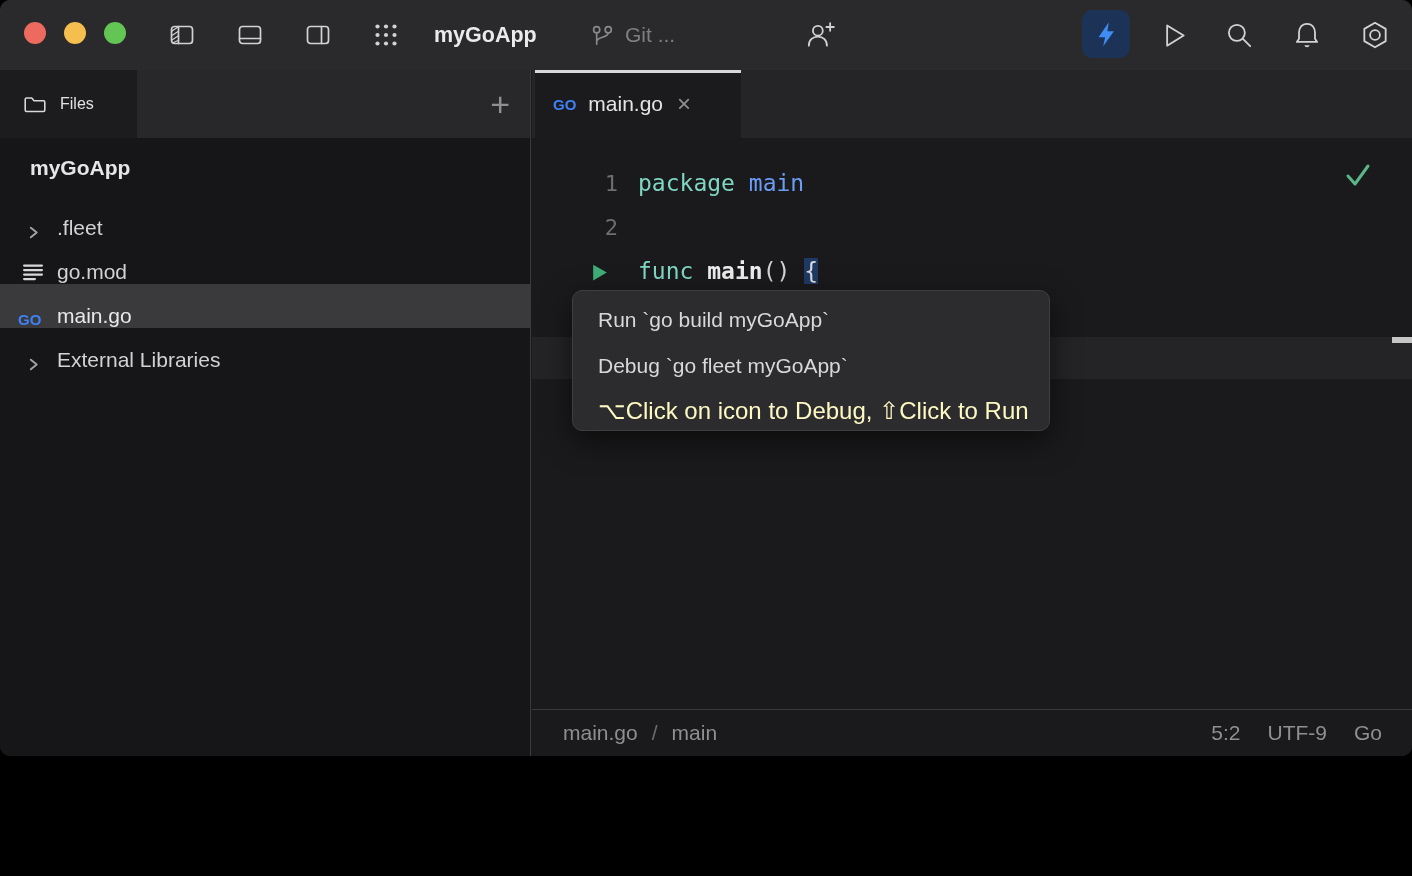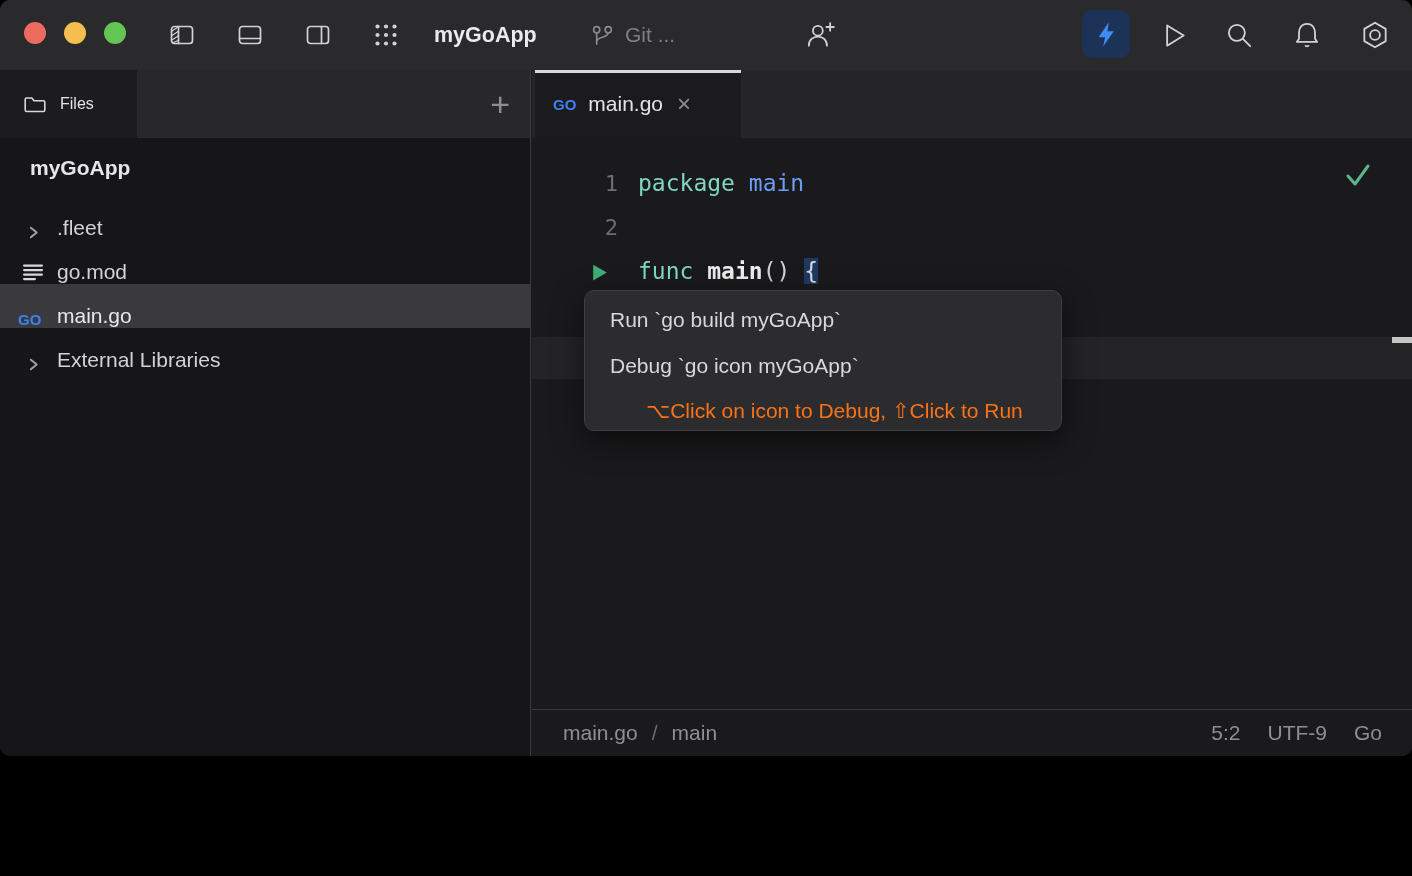--- a/index.html
+++ b/index.html
@@ -49,23 +49,23 @@
   .gutter svg{margin-right:8px;vertical-align:middle;}
   .codetext{margin-left:20px;white-space:pre;color:#d4d4d6;}
   .kw{color:#7fd6c2;}
   .ident{color:#6b9df7;}
   .fname{color:#ececec;font-weight:bold;}
   .plain{color:#d4d4d6;}
   .brace-hl{background:#1e3a63;color:#dadadc;}
   .check{position:absolute;top:22px;right:38px;z-index:1;}
   .scroll-sliver{position:absolute;top:199px;right:0;width:20px;height:6px;background:#c6c6c6;z-index:2;}
   
-  .popup{position:absolute;left:52px;top:152px;width:478px;height:141px;background:#2c2c2e;border:1px solid #3e3e40;border-radius:10px;box-shadow:0 10px 30px rgba(0,0,0,0.55);z-index:10;box-sizing:border-box;padding-top:6px;}
+  .popup{position:absolute;left:40px;top:152px;width:478px;height:141px;background:#2c2c2e;border:1px solid #3e3e40;border-radius:10px;box-shadow:0 10px 30px rgba(0,0,0,0.55);z-index:10;box-sizing:border-box;padding-top:6px;}
   .popup-item{height:46px;display:flex;align-items:center;padding-left:25px;font-size:21px;color:#d8d8da;}
-  .popup-hint{height:44px;display:flex;align-items:center;padding-left:25px;font-size:21px;color:#f97316;margin-left:36px;}
+  .popup-hint{height:44px;display:flex;align-items:center;padding-left:25px;font-size:24px;color:#fef9c3;}
   
   .statusbar{position:absolute;left:0;right:0;bottom:0;height:47px;background:#1a1a1c;border-top:1px solid #3a3a3c;display:flex;align-items:center;padding:0 30px 0 31px;box-sizing:border-box;font-size:21px;color:#8f8f91;}
   .crumbs{display:flex;gap:14px;align-items:center;}
   .crumb-sep{color:#6d6d70;}
   .status-right{margin-left:auto;display:flex;gap:27px;}
 </style>
 </head>
 <body>
 
 <div class="window">
@@ -250,21 +250,21 @@
             <svg width="21" height="21" viewBox="0 0 20 20">
               <path d="M4 2.5 L17 10 L4 17.5 Z" fill="#3fae79" stroke="none"></path>
             </svg>
           </span>
           <span class="codetext"><span class="kw">func</span><span> </span><span class="fname">main</span><span class="plain">()</span><span> </span><span class="brace-hl">{</span></span>
         </div>
       </div>
 
       <div class="popup">
         <div class="popup-item">Run `go build myGoApp`</div>
-        <div class="popup-item">Debug `go icon myGoApp`</div>
+        <div class="popup-item">Debug `go fleet myGoApp`</div>
         <div class="popup-hint">⌥Click on icon to Debug, ⇧Click to Run</div>
       </div>
     </div>
 
     <div class="statusbar">
       <div class="crumbs">
         <span>main.go</span>
         <span class="crumb-sep">/</span>
         <span>main</span>
       </div>

